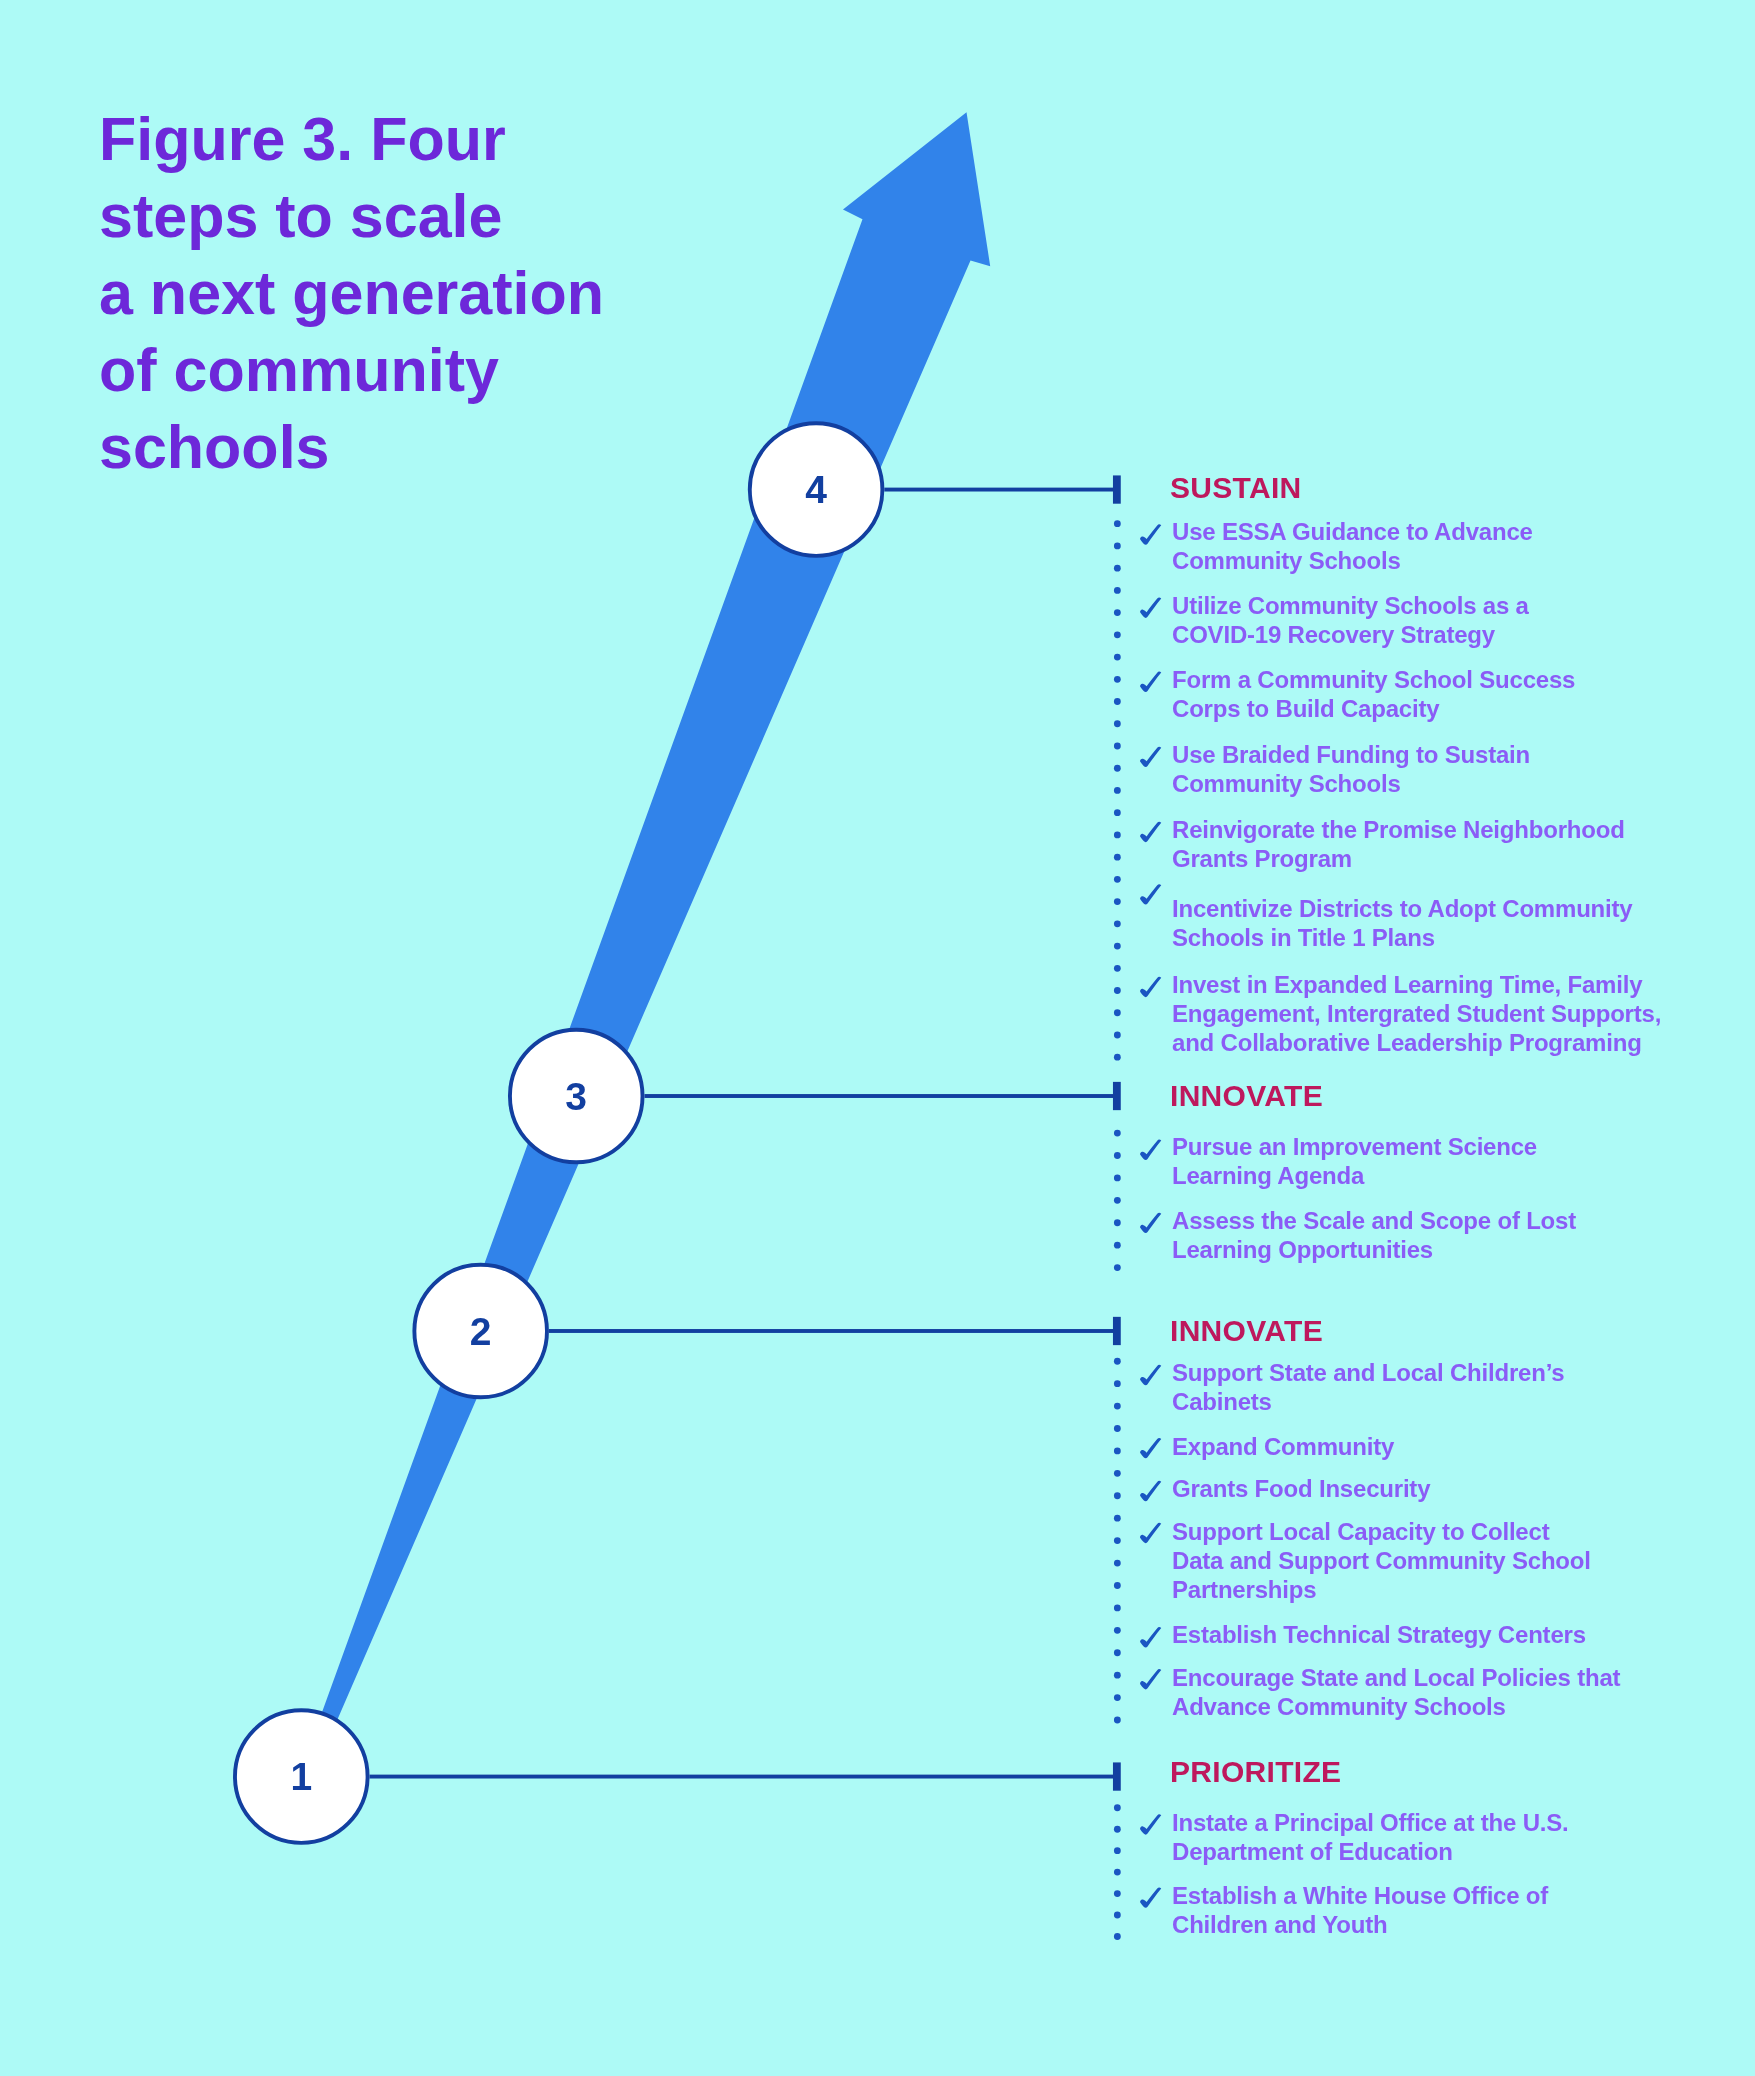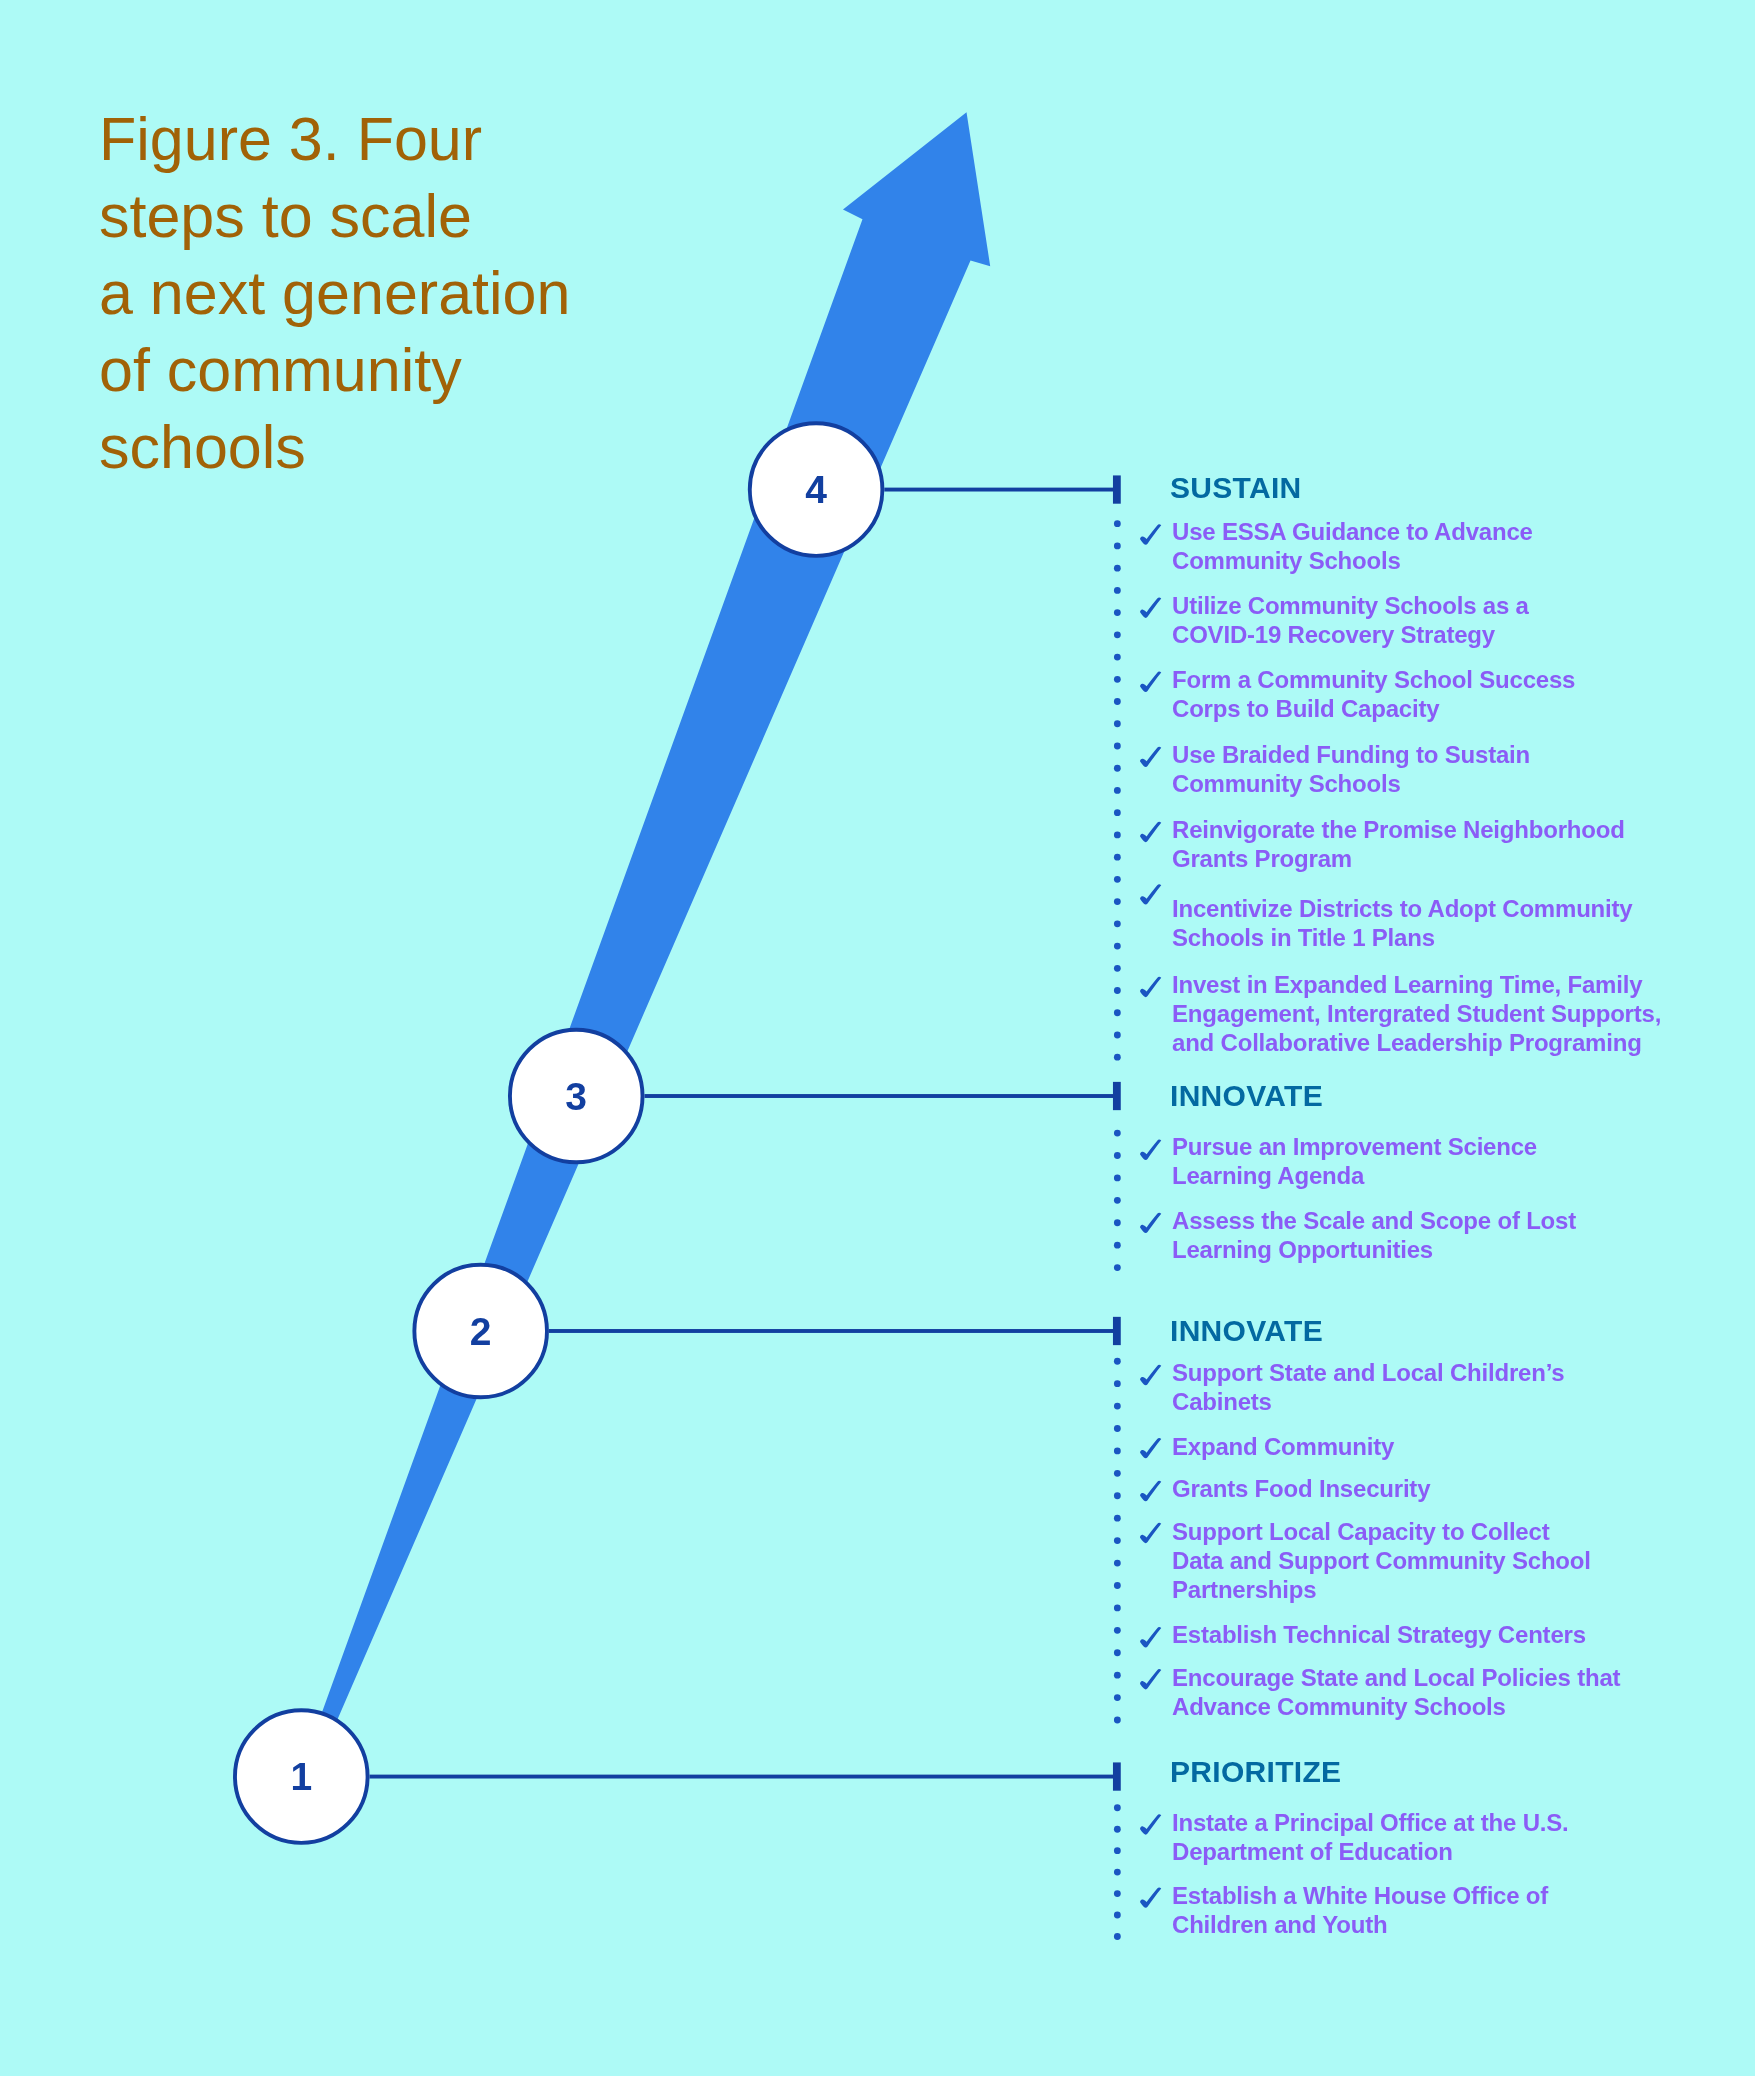--- a/index.html
+++ b/index.html
@@ -1,16 +1,16 @@
 <!DOCTYPE html>
 <html><head><meta charset="utf-8"><style>
 html,body{margin:0;padding:0;}
 body{width:1755px;height:2076px;background:#adfaf6;position:relative;overflow:hidden;font-family:"Liberation Sans",sans-serif;}
-#ttl{position:absolute;left:99px;top:101px;font-size:61px;font-weight:normal;color:#a16207;line-height:77px;}
-.lb{position:absolute;left:1170px;font-size:30px;font-weight:bold;color:#0369a1;line-height:30px;letter-spacing:0.3px;white-space:nowrap;}
+#ttl{position:absolute;left:99px;top:101px;font-size:61px;font-weight:bold;color:#6d28d9;line-height:77px;}
+.lb{position:absolute;left:1170px;font-size:30px;font-weight:bold;color:#be185d;line-height:30px;letter-spacing:0.3px;white-space:nowrap;}
 .it{position:absolute;left:1172px;font-size:24px;font-weight:bold;color:#8b5cf6;line-height:29px;letter-spacing:-0.2px;white-space:nowrap;}
 svg{position:absolute;left:0;top:0;}
 </style></head>
 <body>
 <svg width="1755" height="2076" viewBox="0 0 1800 2129">
 <polygon points="287.2,1875 884.6,224.7 864.6,214.7 991.3,114.9 1015.6,273 995.4,267.1 297.7,1875" fill="#3183ea"></polygon>
 <g fill="#123fa0">
       <rect x="379" y="1820" width="763" height="4"></rect>
       <rect x="1141.5" y="1807.5" width="8" height="29"></rect>
       <rect x="563" y="1363" width="579" height="4"></rect>

